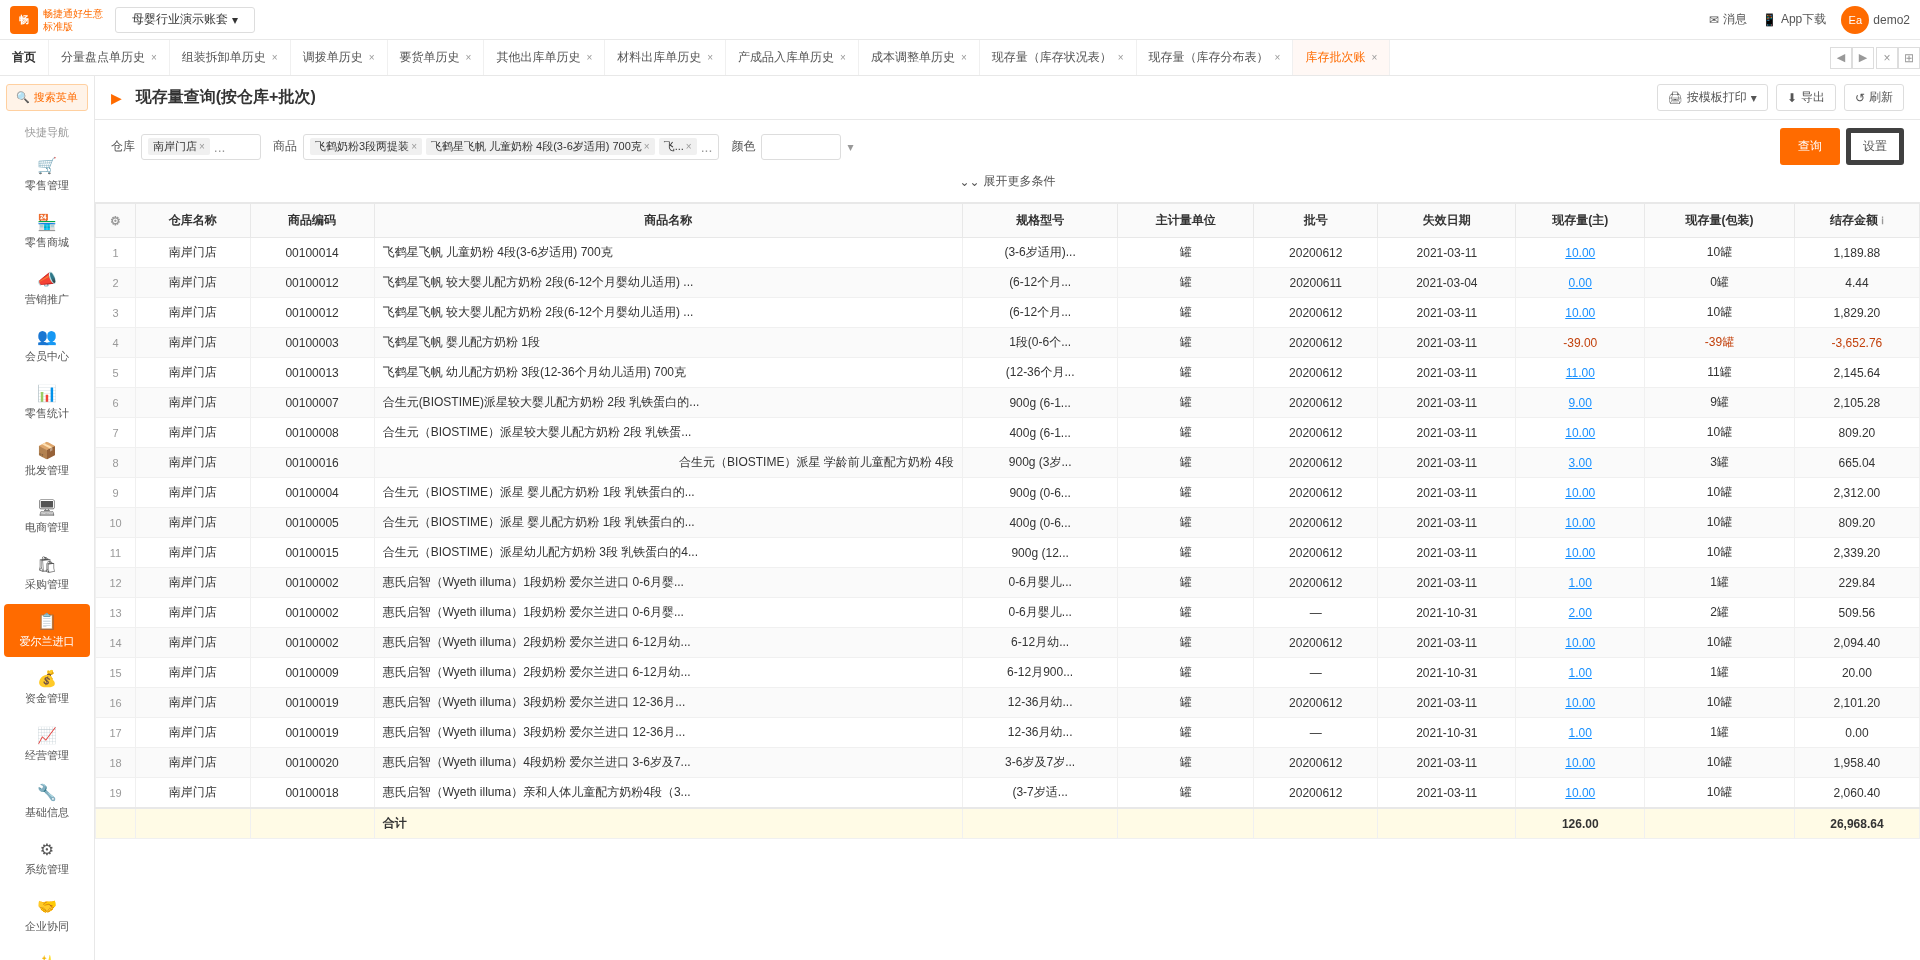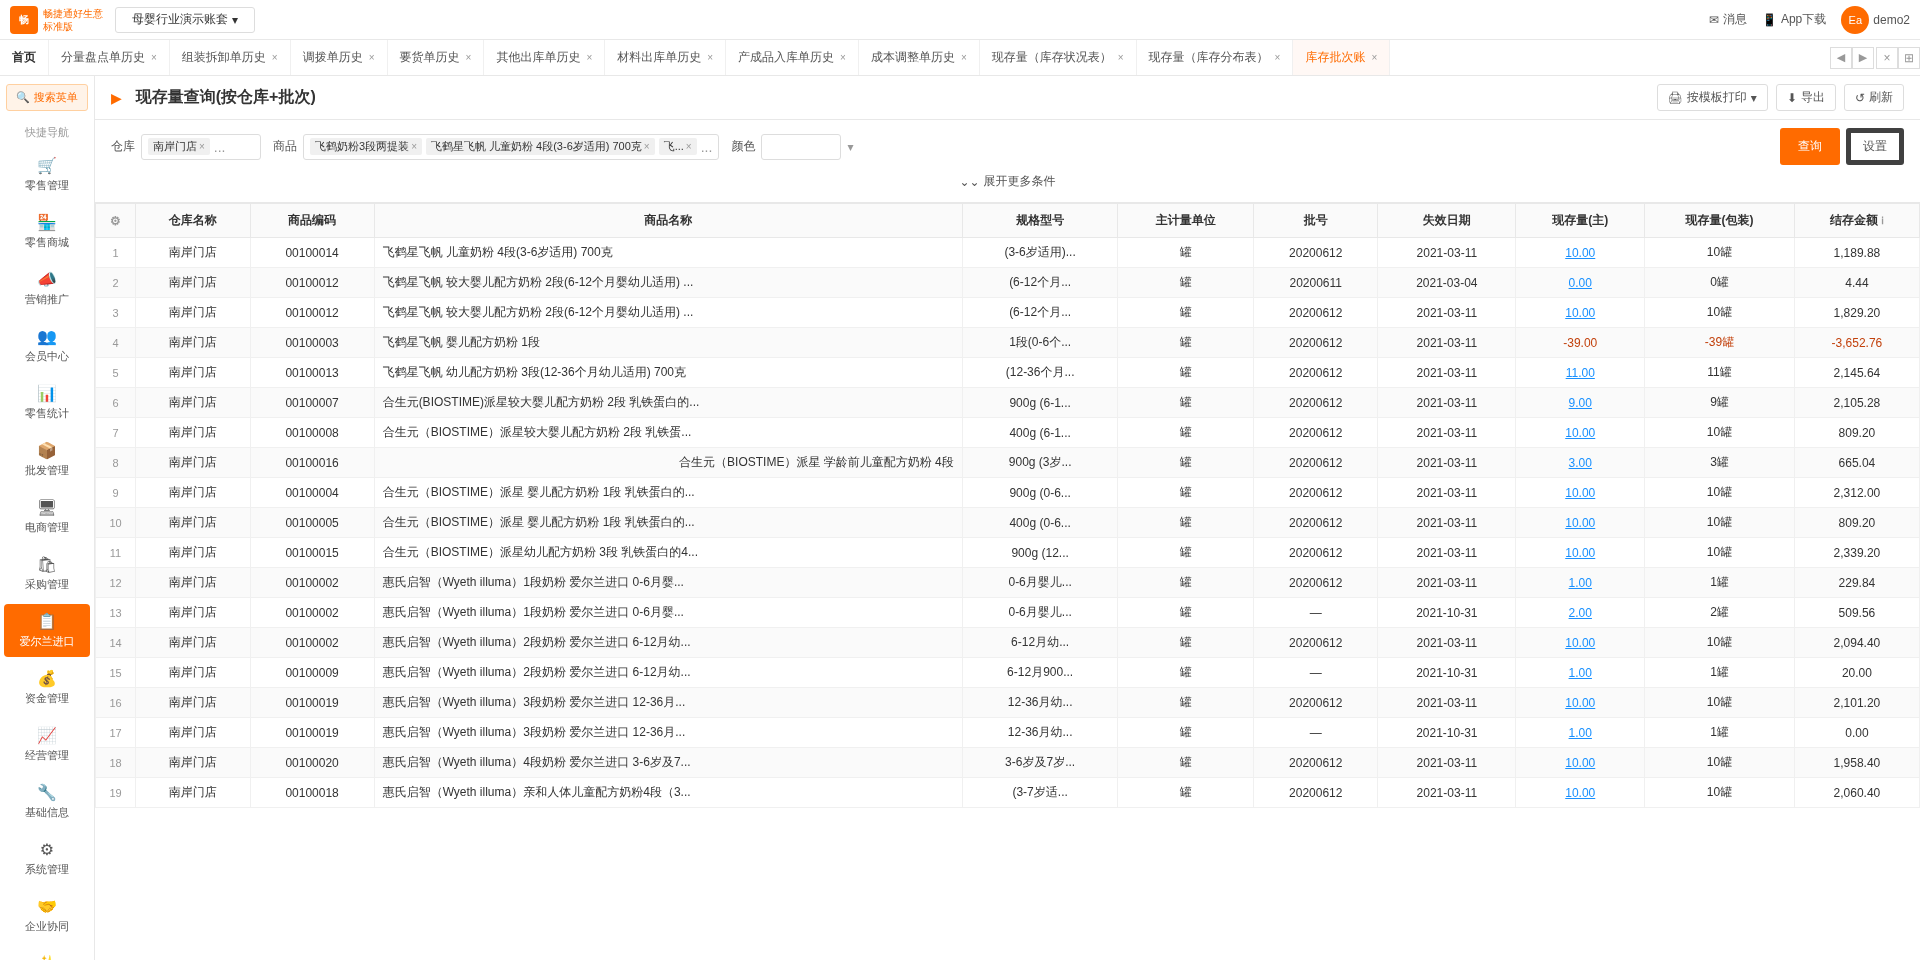--- a/index.html
+++ b/index.html
@@ -647,18 +647,31 @@
     <td>00100018</td>
     <td style="text-align:left;">惠氏启智（Wyeth illuma）亲和人体儿童配方奶粉4段（3...</td>
     <td>(3-7岁适...</td>
     <td>罐</td>
     <td>20200612</td>
     <td>2021-03-11</td>
     <td class="td-link">10.00</td>
     <td class="">10罐</td>
     <td class="">2,060.40</td>
   </tr>
+            <tr class="summary-row">
+  <td></td>
+  <td></td>
+  <td></td>
+  <td style="text-align:left;">合计</td>
+  <td></td>
+  <td></td>
+  <td></td>
+  <td></td>
+  <td>126.00</td>
+  <td></td>
+  <td>26,968.64</td>
+</tr>
           </tbody>
       </table>
     </div>
 
   </div>
 </div>
 
 </body></html>

